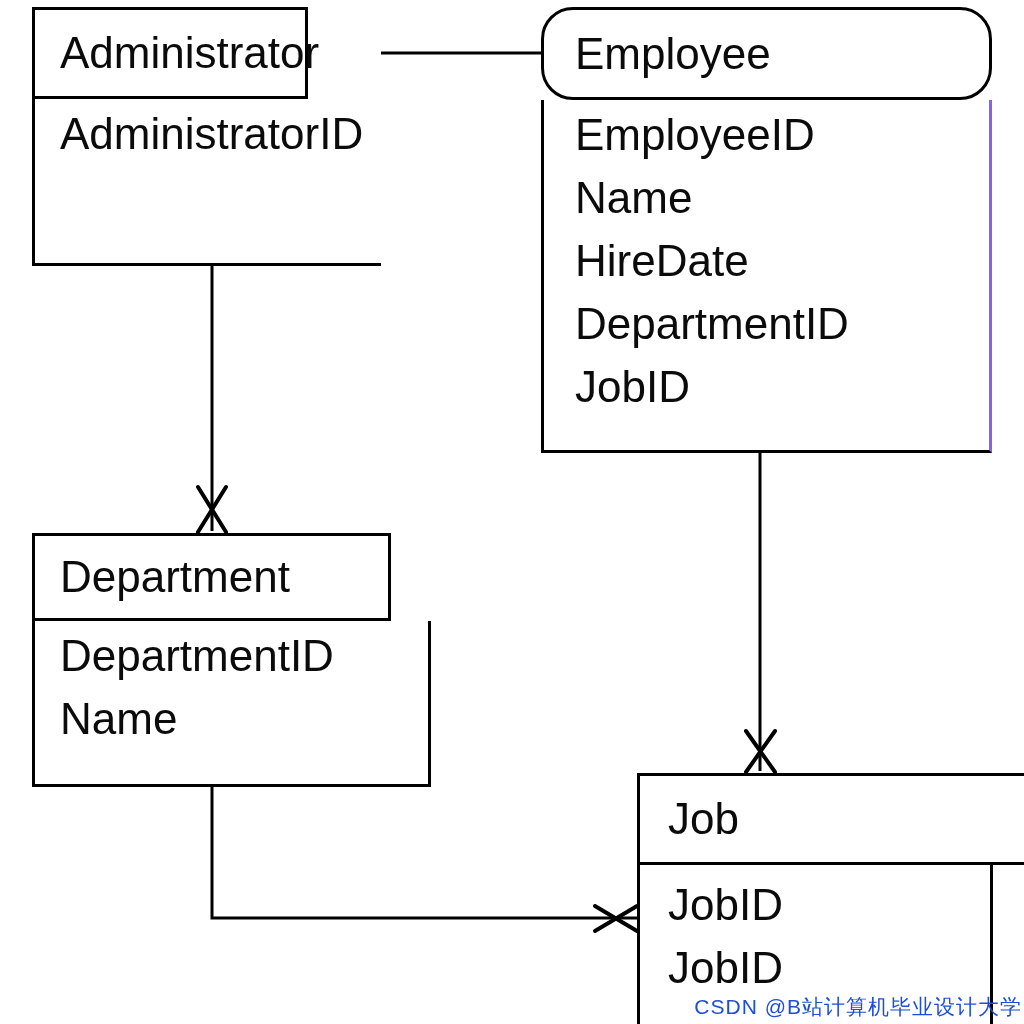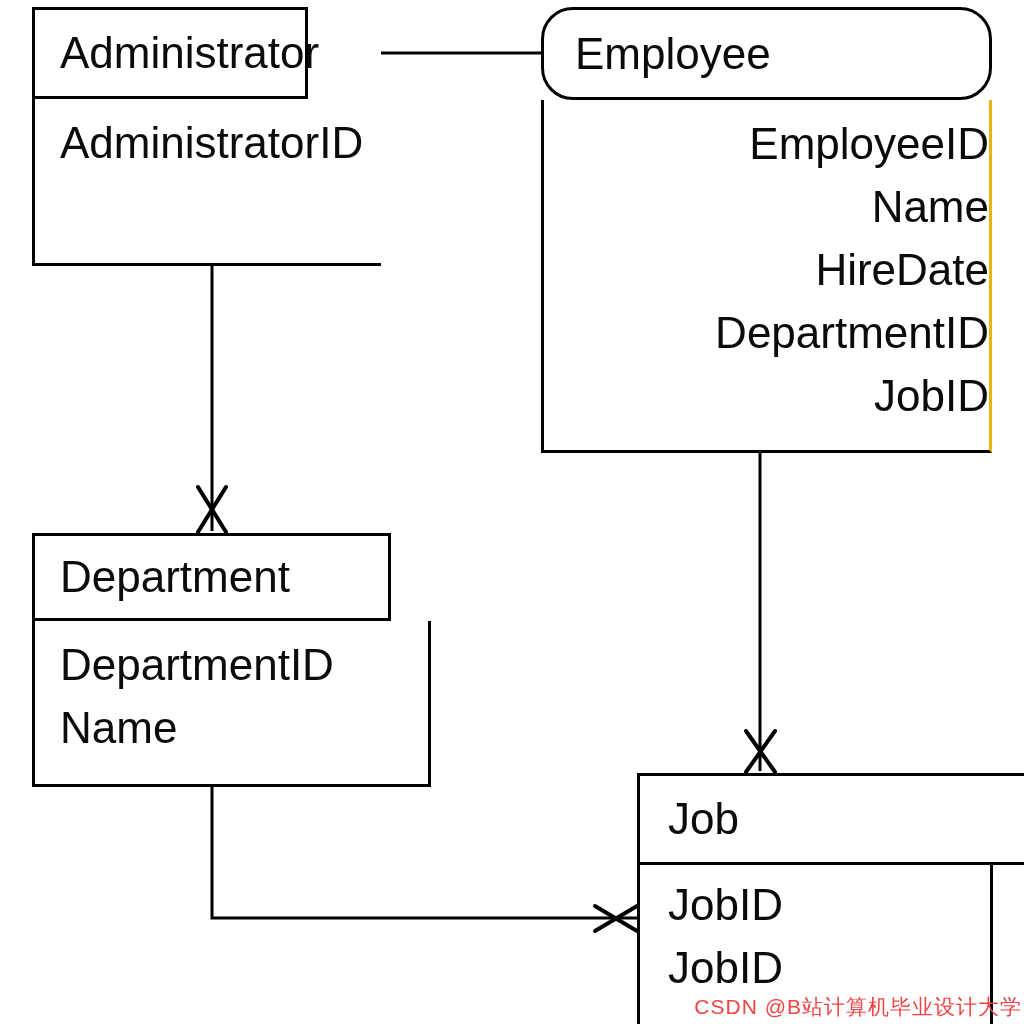--- a/index.html
+++ b/index.html
@@ -27,21 +27,21 @@
     padding-left: 25px;
     white-space: nowrap;
     z-index: 2;
   }
   .entity-body {
     position: absolute;
     box-sizing: border-box;
     background: #ffffff;
     font-size: 44px;
     padding-left: 25px;
-    padding-top: 12px;
+    padding-top: 3px;
     white-space: nowrap;
     z-index: 2;
   }
   .entity-body .attr {
     line-height: 63px;
   }
 
   
   .admin-header { left: 32px; top: 7px; width: 276px; height: 92px; }
   .admin-body {
@@ -49,24 +49,23 @@
     border-left: 3px solid #000;
     border-bottom: 3px solid #000;
     
   }
 
   
   .employee-header { left: 541px; top: 7px; width: 451px; height: 93px; padding-left: 31px; border-radius: 32px; }
   .employee-body {
     left: 541px; top: 100px; width: 451px; height: 353px;
     border-left: 3px solid #000;
-    border-right: 3px solid #eab308;
+    border-right: 3px solid #8b5cf6;
     border-bottom: 3px solid #000;
     padding-left: 31px;
-    text-align: right;
   }
 
   
   .department-header { left: 32px; top: 533px; width: 359px; height: 88px; }
   .department-body {
     left: 32px; top: 621px; width: 399px; height: 166px;
     border-left: 3px solid #000;
     border-right: 3px solid #000;
     border-bottom: 3px solid #000;
   }
@@ -87,21 +86,21 @@
     width: 1024px;
     height: 1024px;
     z-index: 1;
   }
 
   .watermark {
     position: absolute;
     top: 993px;
     right: 2px;
     font-size: 21px;
-    color: #ef4444;
+    color: #1d4ed8;
     letter-spacing: 1px;
     white-space: nowrap;
     z-index: 3;
   }
 </style>
 </head>
 <body>
 
 <div class="canvas">
 

